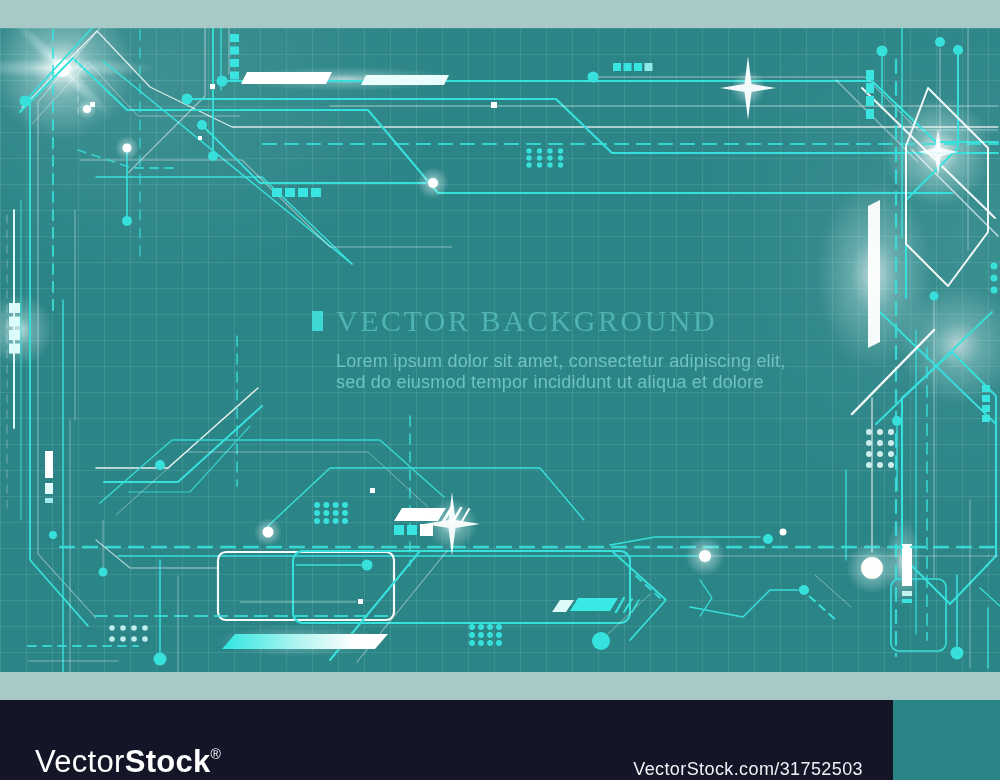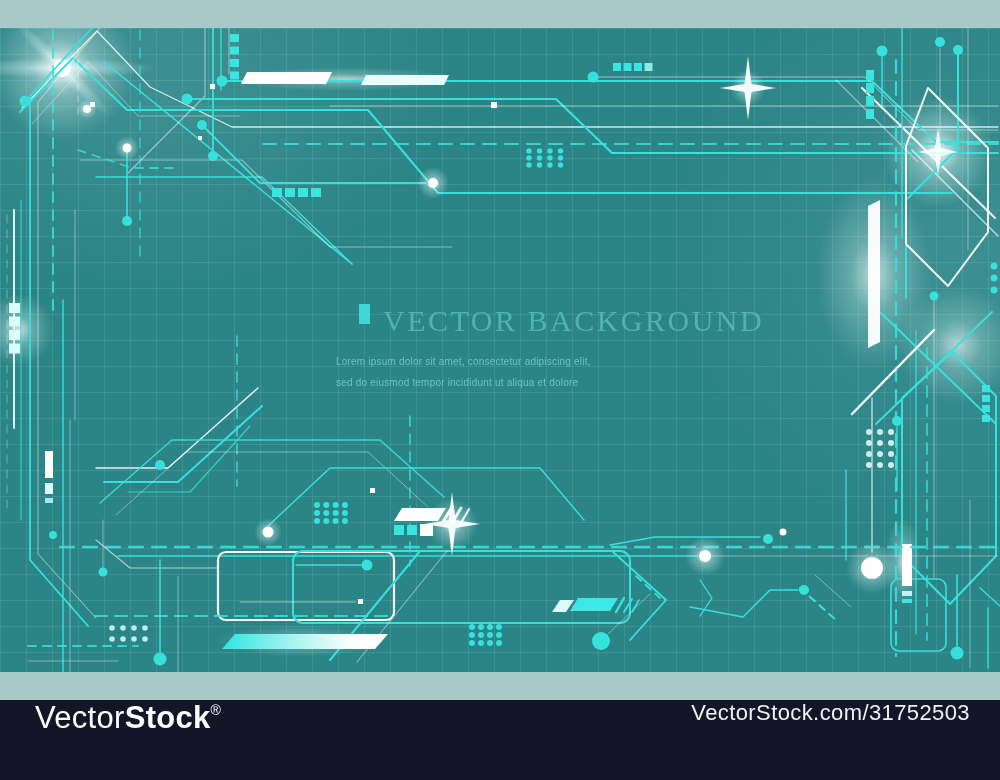--- a/index.html
+++ b/index.html
@@ -16,41 +16,41 @@
     background-color:#2b8486;
     background-image:
       radial-gradient(ellipse 420px 300px at 16% 8%, rgba(225,255,252,.10), transparent 70%),
       radial-gradient(ellipse 420px 420px at 96% 34%, rgba(225,255,252,.09), transparent 70%),
       linear-gradient(rgba(215,245,244,.11) 1px, transparent 1px),
       linear-gradient(90deg, rgba(215,245,244,.11) 1px, transparent 1px);
     background-size:auto,auto,26px 26px,26px 26px;
   }
   .art{position:absolute;left:0;top:0;}
   .caption{position:absolute;left:312px;top:276px;z-index:3;}
-  .heading-row{display:flex;align-items:flex-start;padding-left:47px;}
+  .heading-row{display:flex;align-items:center;}
   .marker{display:inline-block;width:11px;height:20px;background:#3fd8d4;margin-right:13px;}
   .heading-row h1{
     margin:0;font-family:"Liberation Serif", serif;font-weight:400;
     font-size:30px;letter-spacing:2.5px;color:#4fb3b1;white-space:nowrap;
   }
   .body-text{margin:13px 0 0 24px;}
   .body-text span{
     display:block;white-space:nowrap;
-    font-size:10px;line-height:21px;letter-spacing:.2px;color:#6fc2c1;
+    font-size:18px;line-height:21px;letter-spacing:.2px;color:#6fc2c1;
   }
   .footer{
-    position:absolute;left:0;top:700px;width:1000px;height:80px;background:#141628;z-index:5;
-    display:flex;align-items:flex-start;justify-content:space-between;
+    position:absolute;left:0;top:700px;width:893px;height:80px;background:#141628;z-index:5;
+    display:flex;align-items:flex-end;justify-content:space-between;
     padding:0 30px 0 35px;box-sizing:border-box;color:#fff;
   }
   .logo{font-size:31px;letter-spacing:.3px;}
   .logo .lt{font-weight:400;}
   .logo .bold{font-weight:700;}
   .logo sup{font-size:14px;font-weight:400;position:relative;top:-2px;}
-  .url{font-size:22px;font-weight:400;color:#eef2f4;letter-spacing:.4px;}
+  .url{font-size:18px;font-weight:400;color:#eef2f4;letter-spacing:.4px;}
 </style>
 </head>
 <body>
 
 <div class="poster">
 
   <div class="strip top"></div>
 
   <div class="main">
     <svg class="art" width="1000" height="644" viewBox="0 28 1000 644" fill="none" stroke-linecap="round" stroke-linejoin="round">

